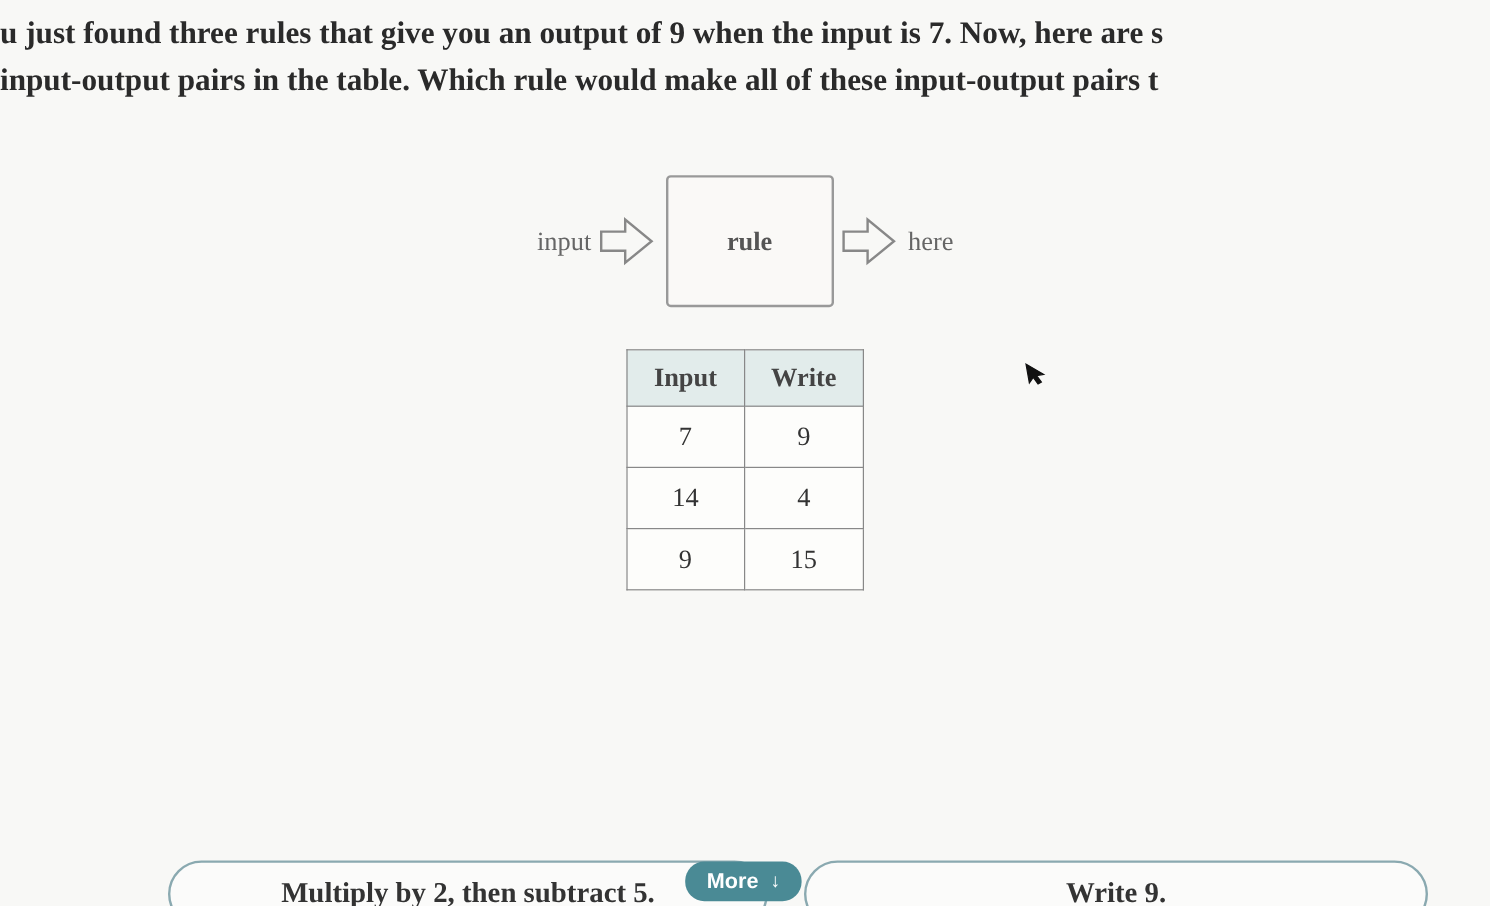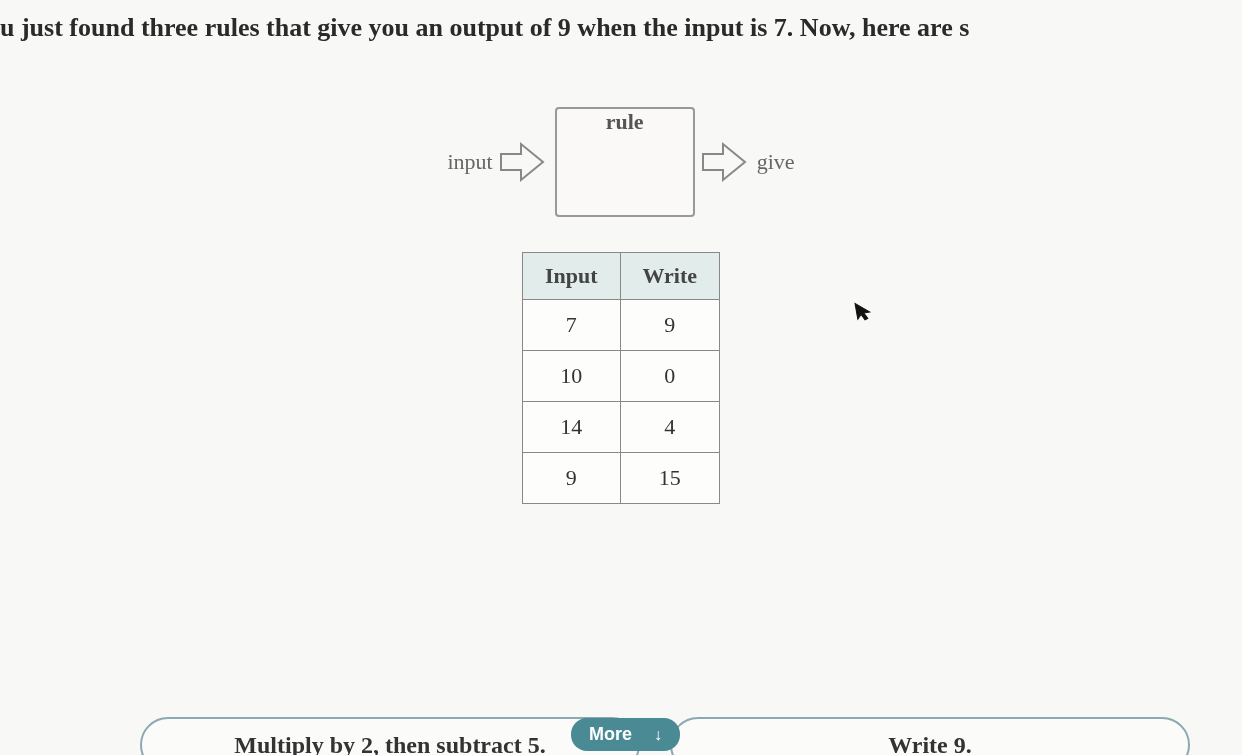--- a/index.html
+++ b/index.html
@@ -41,21 +41,21 @@
     .arrow-svg {
       width: 50px;
       height: 44px;
     }
     .rule-box {
       width: 140px;
       height: 110px;
       border: 2px solid #999;
       border-radius: 4px;
       display: flex;
-      align-items: flex-start;
+      align-items: center;
       justify-content: center;
       font-size: 22px;
       color: #555;
       font-weight: 600;
       background: #faf9f7;
       margin: 0 6px;
     }
     .table-wrap {
       display: flex;
       justify-content: center;
@@ -136,72 +136,69 @@
       left: 571px;
       bottom: 0px;
       background: #4a8a95;
       color: #fff;
       font-size: 18px;
       font-weight: bold;
       padding: 6px 18px;
       border-radius: 16px;
       display: flex;
       align-items: center;
-      gap: 22px;
+      gap: 10px;
       border: none;
       z-index: 5;
       font-family: Arial, sans-serif;
     }
     .more-btn .down-arrow {
       font-size: 16px;
     }
   </style>
 </head>
 <body>
 
 <div class="question-text">
   <div class="question-line">u just found three rules that give you an output of 9 when the input is 7. Now, here are s</div>
+  <div class="question-line"> input-output pairs in the table. Which rule would make all of these input-output pairs t</div>
 </div>
 
 <div class="diagram-row">
   <span class="diagram-label">input</span>
   <svg class="arrow-svg" viewBox="0 0 50 44">
     <path d="M2 14 L22 14 L22 4 L44 22 L22 40 L22 30 L2 30 Z" fill="none" stroke="#888" stroke-width="2"></path>
   </svg>
   <div class="rule-box">
     <span>rule</span>
   </div>
   <svg class="arrow-svg" viewBox="0 0 50 44">
     <path d="M2 14 L22 14 L22 4 L44 22 L22 40 L22 30 L2 30 Z" fill="none" stroke="#888" stroke-width="2"></path>
   </svg>
-  <span class="diagram-label">give</span>
+  <span class="diagram-label">here</span>
 </div>
 
 <span class="cursor-icon">
   <svg width="18" height="22" viewBox="0 0 18 22">
     <path d="M2 2 L2 18 L6 14 L9 20 L12 19 L9 13 L15 13 Z" fill="#111" stroke="#111" stroke-width="1"></path>
   </svg>
 </span>
 
 <div class="table-wrap">
   <table class="io-table">
     <thead>
       <tr>
         <th>Input</th>
         <th>Write</th>
       </tr>
     </thead>
     <tbody>
       <tr>
         <td>7</td>
         <td>9</td>
-      </tr>
-      <tr>
-        <td>10</td>
-        <td>0</td>
       </tr>
       <tr>
         <td>14</td>
         <td>4</td>
       </tr>
       <tr>
         <td>9</td>
         <td>15</td>
       </tr>
     </tbody>

